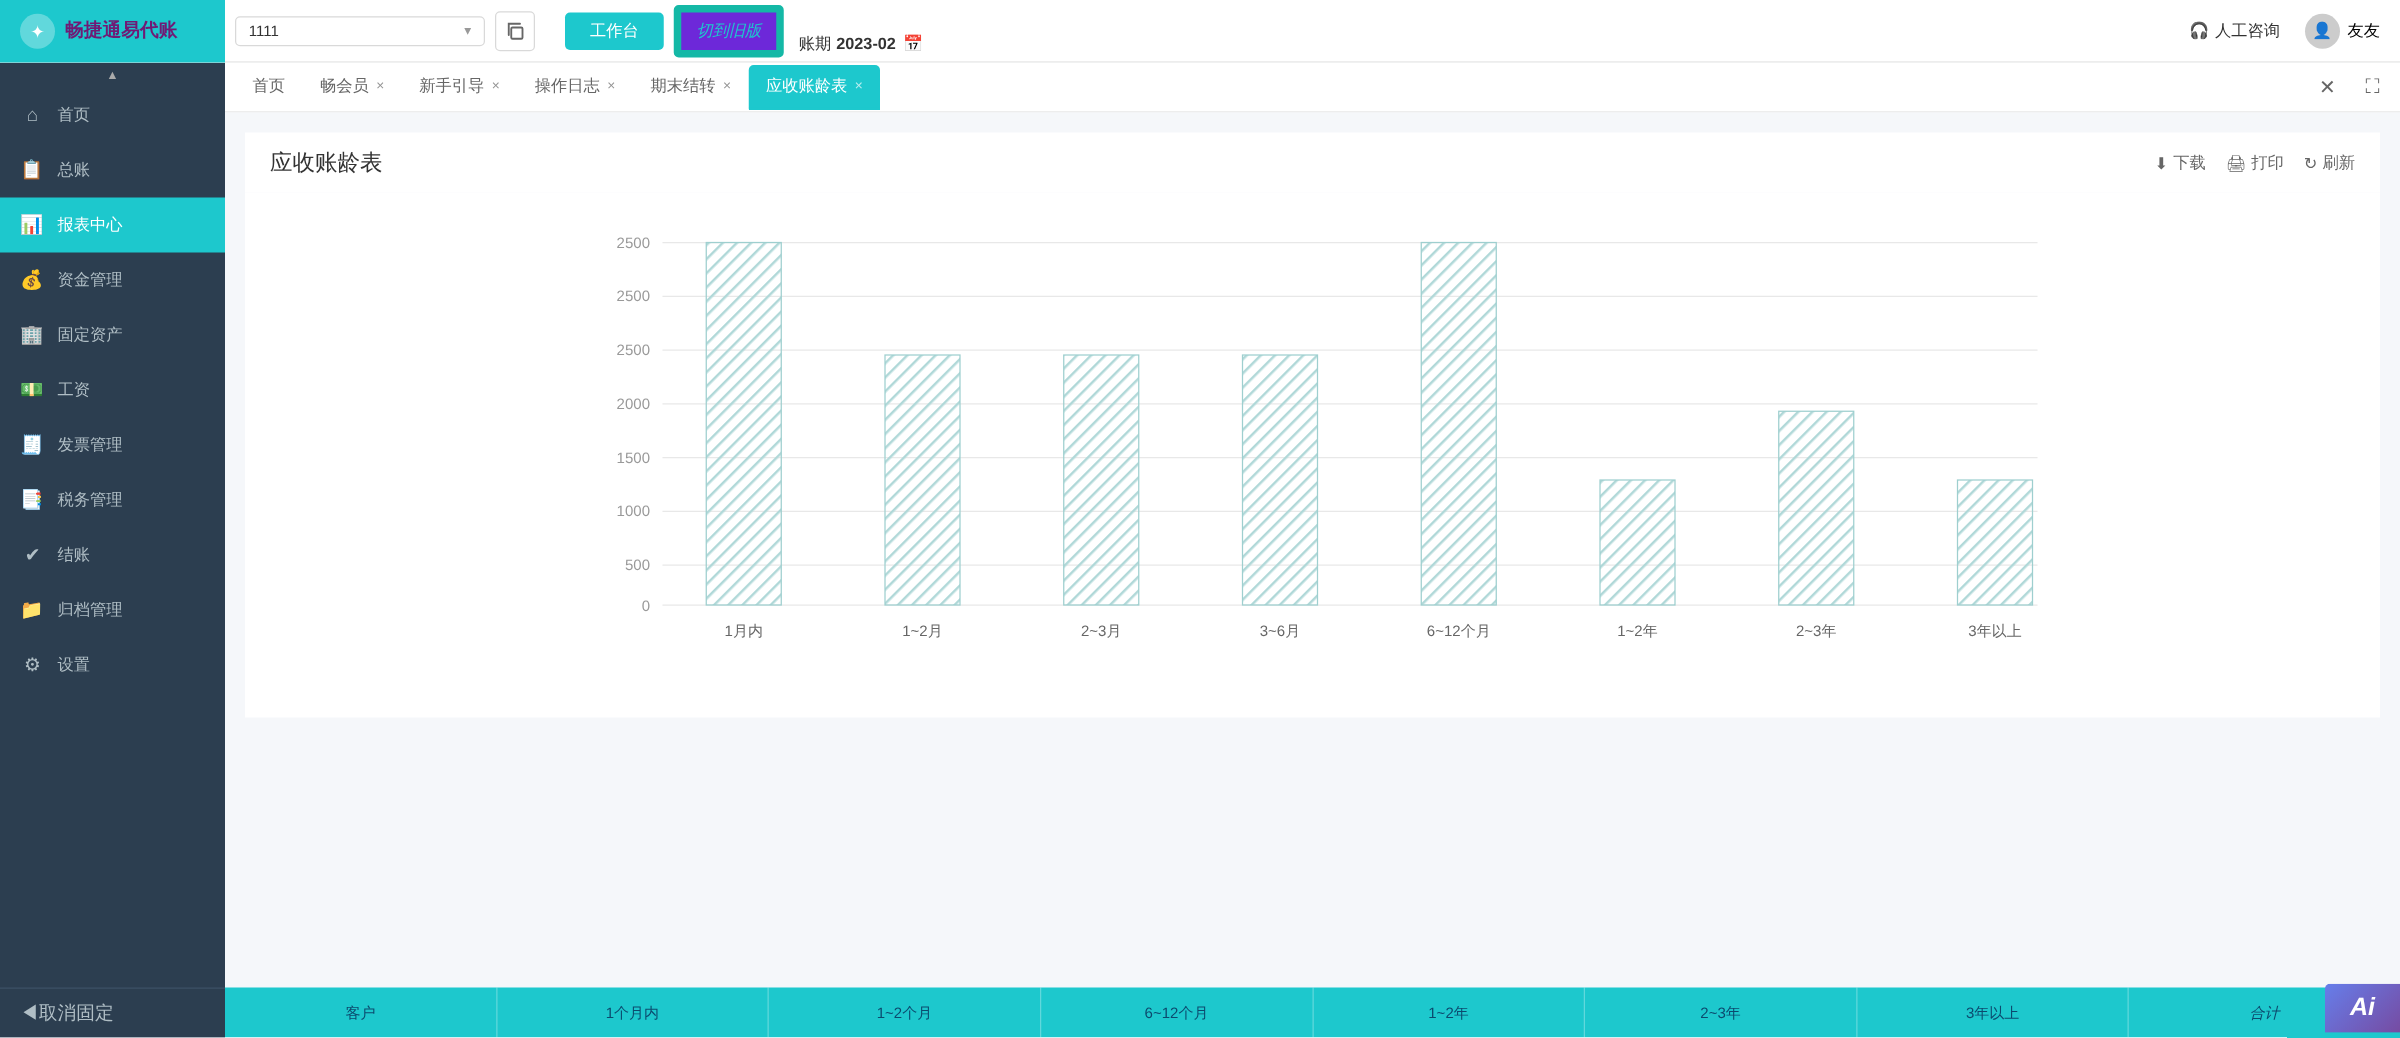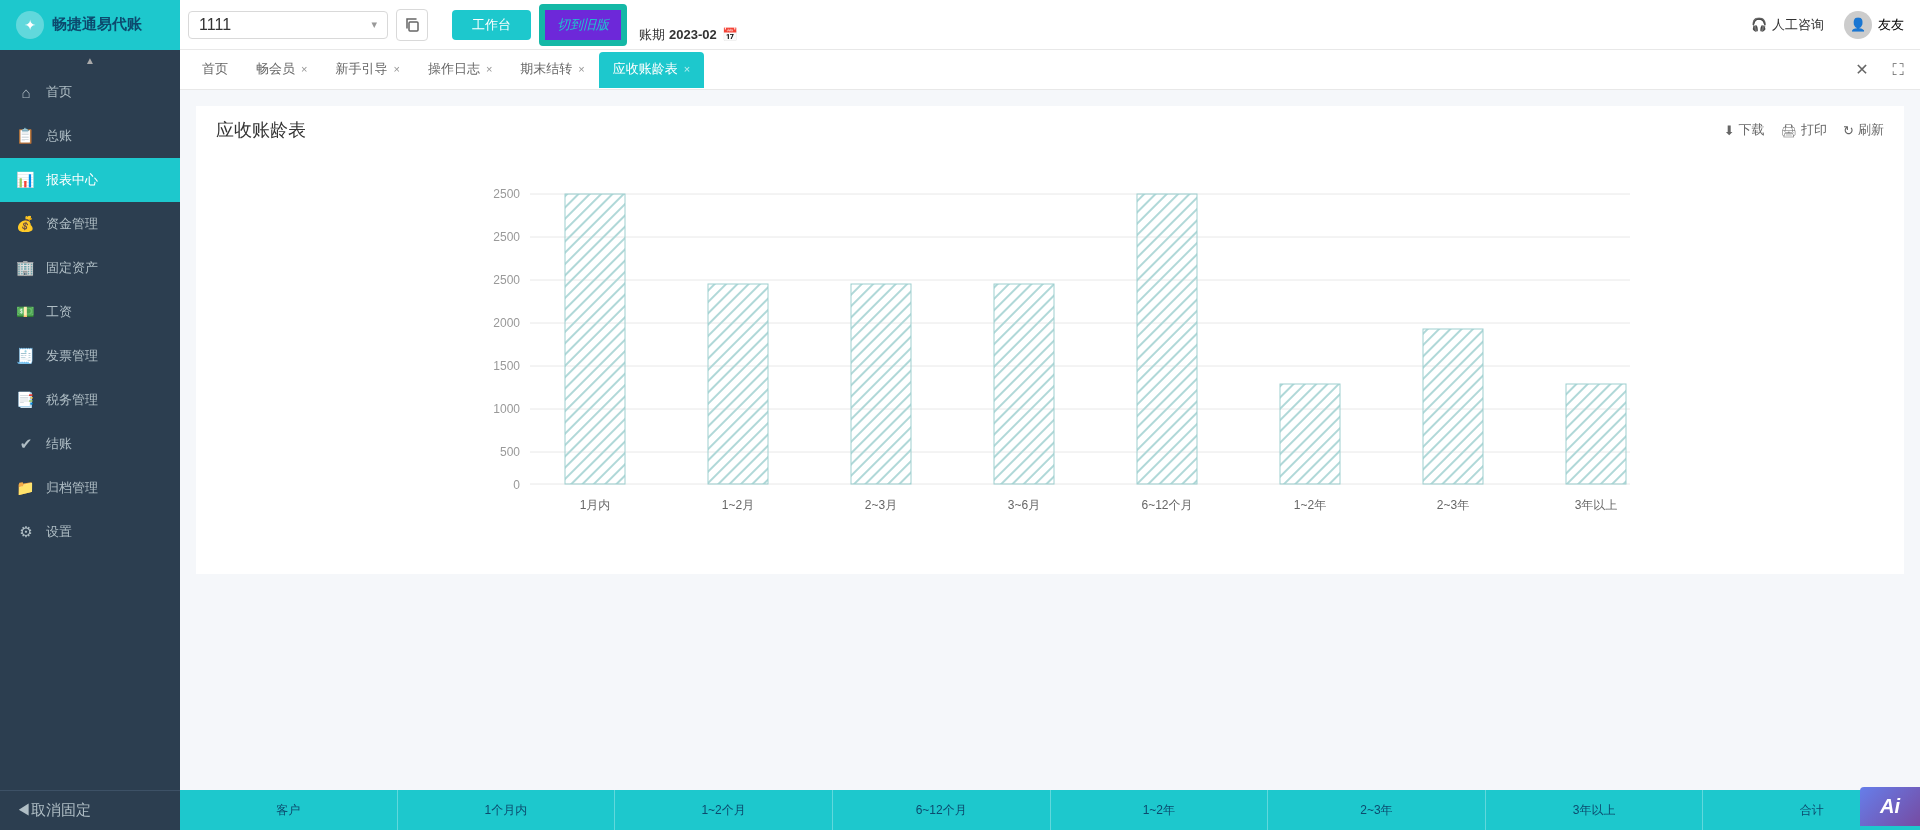--- a/index.html
+++ b/index.html
@@ -20,21 +20,21 @@
       width: 180px;
       background: #1dc8cd;
       height: 50px;
       display: flex;
       align-items: center;
       padding: 0 16px;
       margin-left: -16px;
       flex-shrink: 0;
     }
     .logo-text {
-      color: #0c4a6e;
+      color: #701a75;
       font-size: 15px;
       font-weight: bold;
     }
     .logo-icon {
       width: 28px;
       height: 28px;
       margin-right: 8px;
       background: rgba(255,255,255,0.3);
       border-radius: 50%;
       display: flex;
@@ -47,21 +47,21 @@
       display: flex;
       align-items: center;
       border: 1px solid #d9d9d9;
       border-radius: 4px;
       padding: 4px 10px;
       min-width: 200px;
       cursor: pointer;
       margin-left: 8px;
       background: #fff;
     }
-    .company-name { flex: 1; color: #333; font-size: 16px; }
+    .company-name { flex: 1; color: #333; font-size: 12px; }
     .chevron-icon { color: #999; font-size: 11px; margin-left: 6px; }
     .copy-btn {
       width: 32px;
       height: 32px;
       border: 1px solid #d9d9d9;
       border-radius: 4px;
       display: flex;
       align-items: center;
       justify-content: center;
       margin-left: 8px;
@@ -307,21 +307,21 @@
     }
     .table-header-cell {
       flex: 1;
       display: flex;
       align-items: center;
       justify-content: center;
       color: #0c4a6e;
       font-size: 12px;
       border-right: 1px solid rgba(255,255,255,0.3);
     }
-    .table-header-cell:last-child { border-right: none; }
+    .table-header-cell:last-child { border-right: none; font-style: italic; }
 
     
     .ai-badge {
       position: fixed;
       bottom: 4px;
       right: 0;
       background: linear-gradient(135deg, #667eea, #764ba2);
       color: #fff;
       padding: 8px 20px;
       font-size: 20px;

